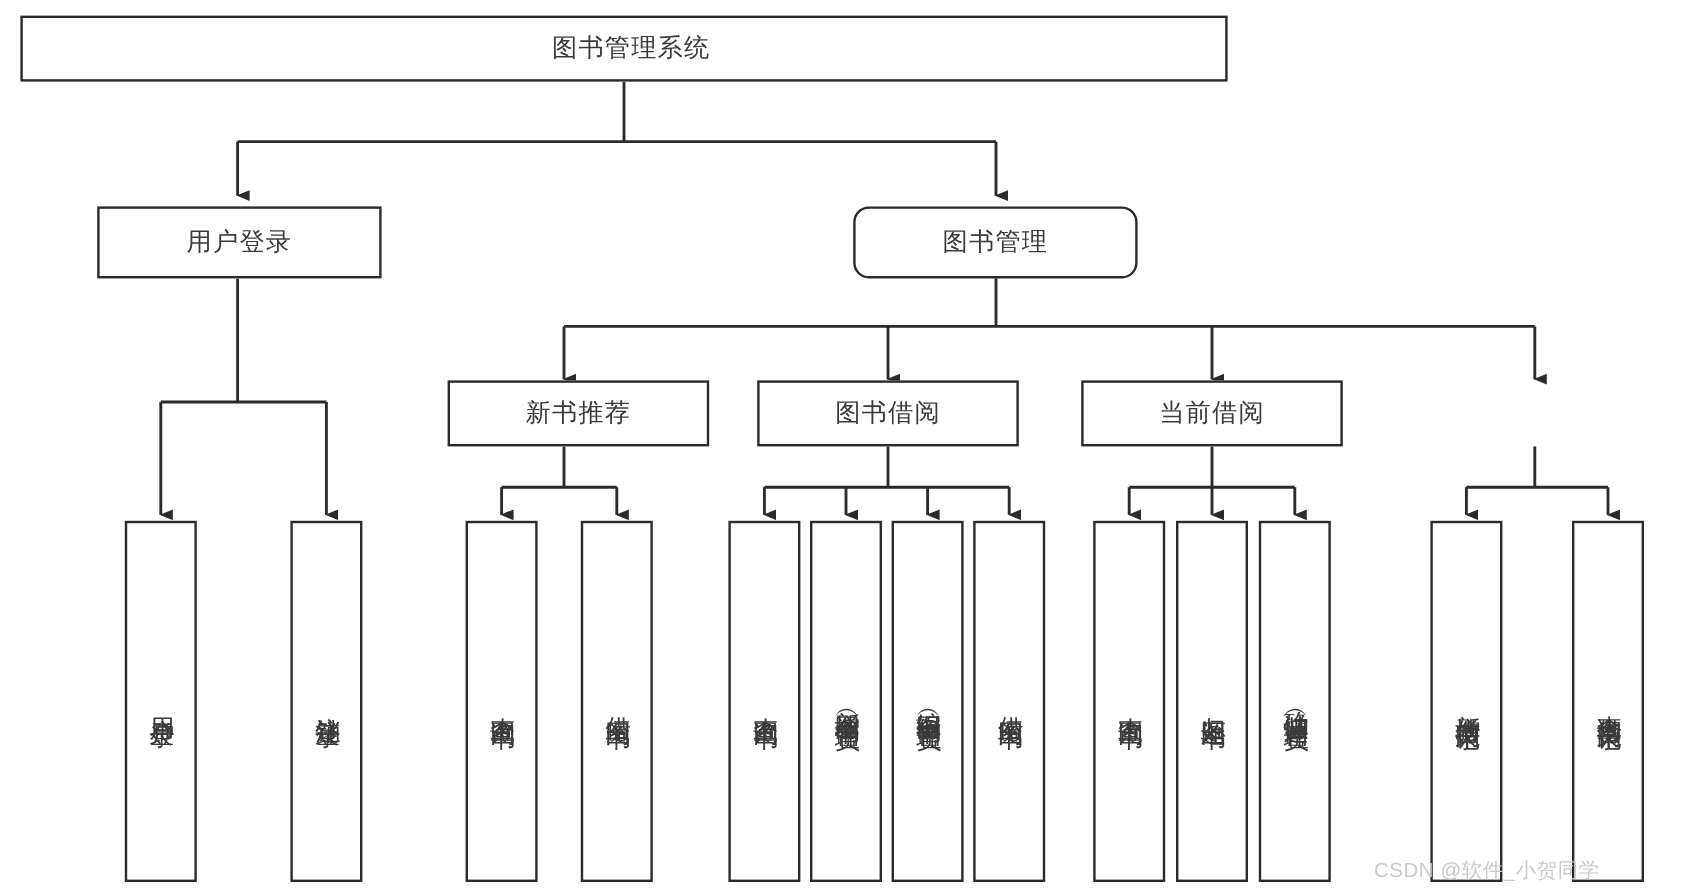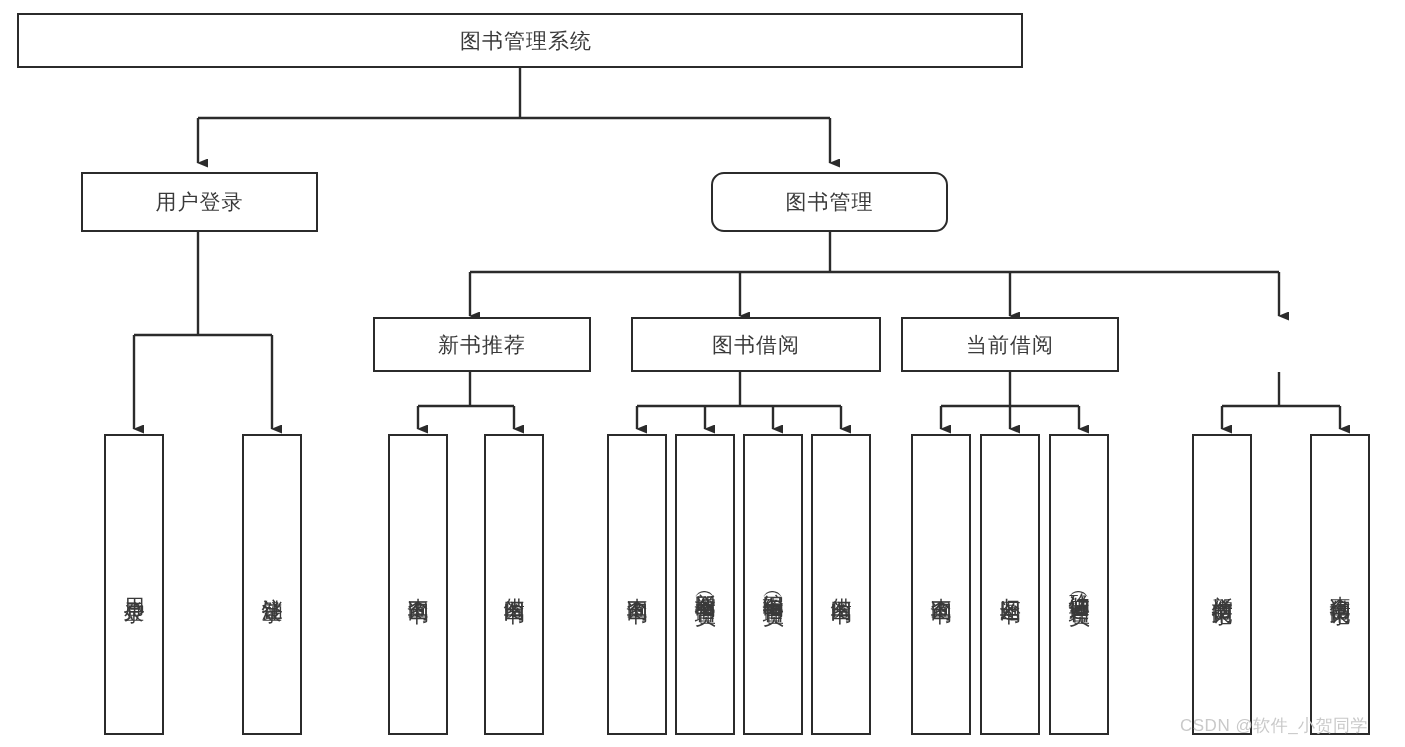--- a/index.html
+++ b/index.html
@@ -125,21 +125,21 @@
   <div class="node horiz" style="left:81px; top:172px; width:237px; height:60px;">
     <span>用户登录</span>
   </div>
   <div class="node horiz" style="left:711px; top:172px; width:237px; height:60px;border-radius:13px;">
     <span>图书管理</span>
   </div>
 
   <div class="node horiz" style="left:361px; top:317px; width:218px; height:55px;margin-left:12px;">
     <span>新书推荐</span>
   </div>
-  <div class="node horiz" style="left:631px; top:317px; width:250px; height:55px;justify-content:center;">
+  <div class="node horiz" style="left:631px; top:317px; width:218px; height:55px;justify-content:center;">
     <span>图书借阅</span>
   </div>
   <div class="node horiz" style="left:901px; top:317px; width:218px; height:55px;">
     <span>当前借阅</span>
   </div>
 
   <div class="node vert" style="left:104px; top:434px; width:60px; height:301px;">
     <span class="vlabel">用户登录</span>
   </div>
   <div class="node vert" style="left:242px; top:434px; width:60px; height:301px;">
@@ -176,15 +176,15 @@
     <span class="vlabel">确认归还（管理员）</span>
   </div>
 
   <div class="node vert" style="left:1192px; top:434px; width:60px; height:301px;">
     <span class="vlabel">新增借阅记录</span>
   </div>
   <div class="node vert" style="left:1310px; top:434px; width:60px; height:301px;">
     <span class="vlabel">查询借阅记录</span>
   </div>
 
-  <div class="watermark" style="left:1180px; top:714px;">CSDN @软件_小贺同学</div>
+  <div class="watermark" style="left:1145px; top:714px;">CSDN @软件_小贺同学</div>
 
 </div>
 
 </body></html>

